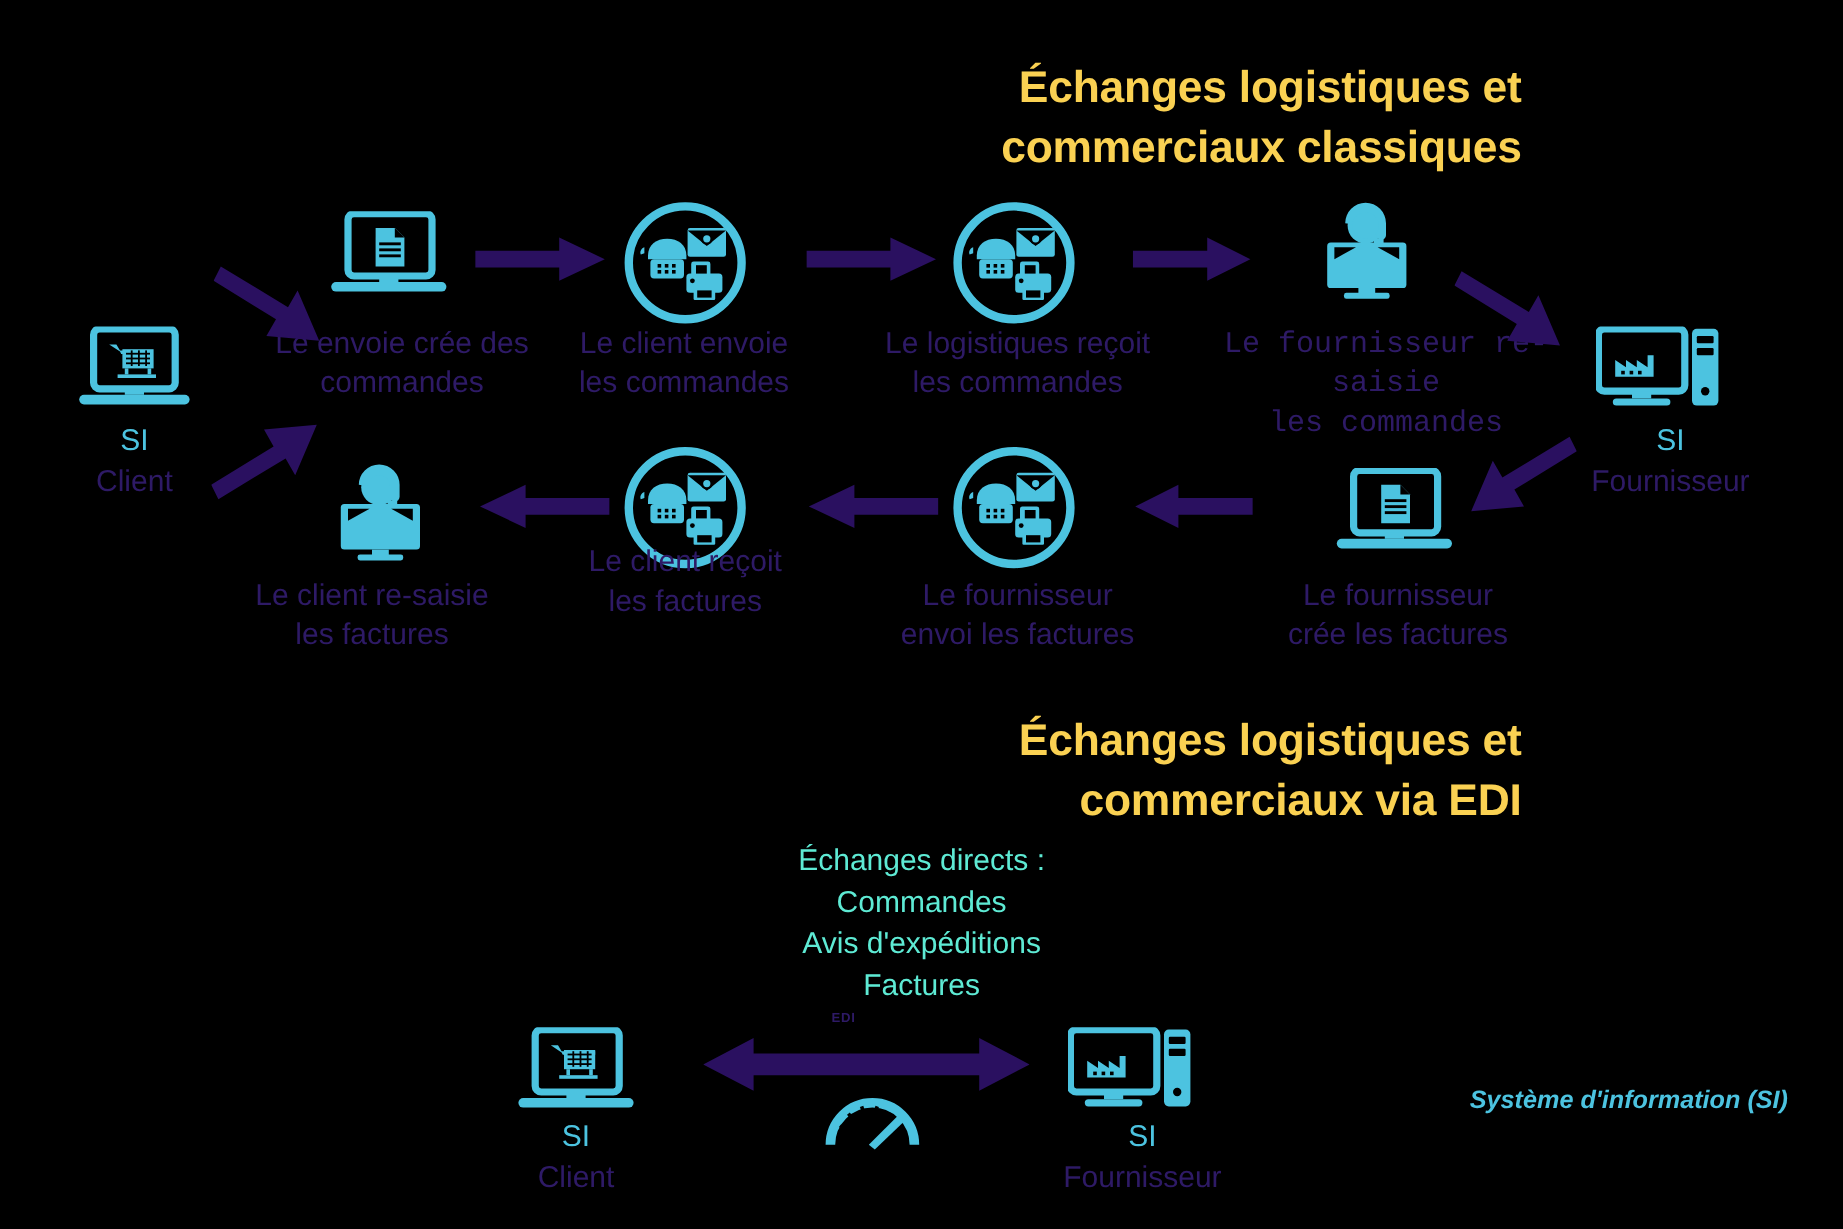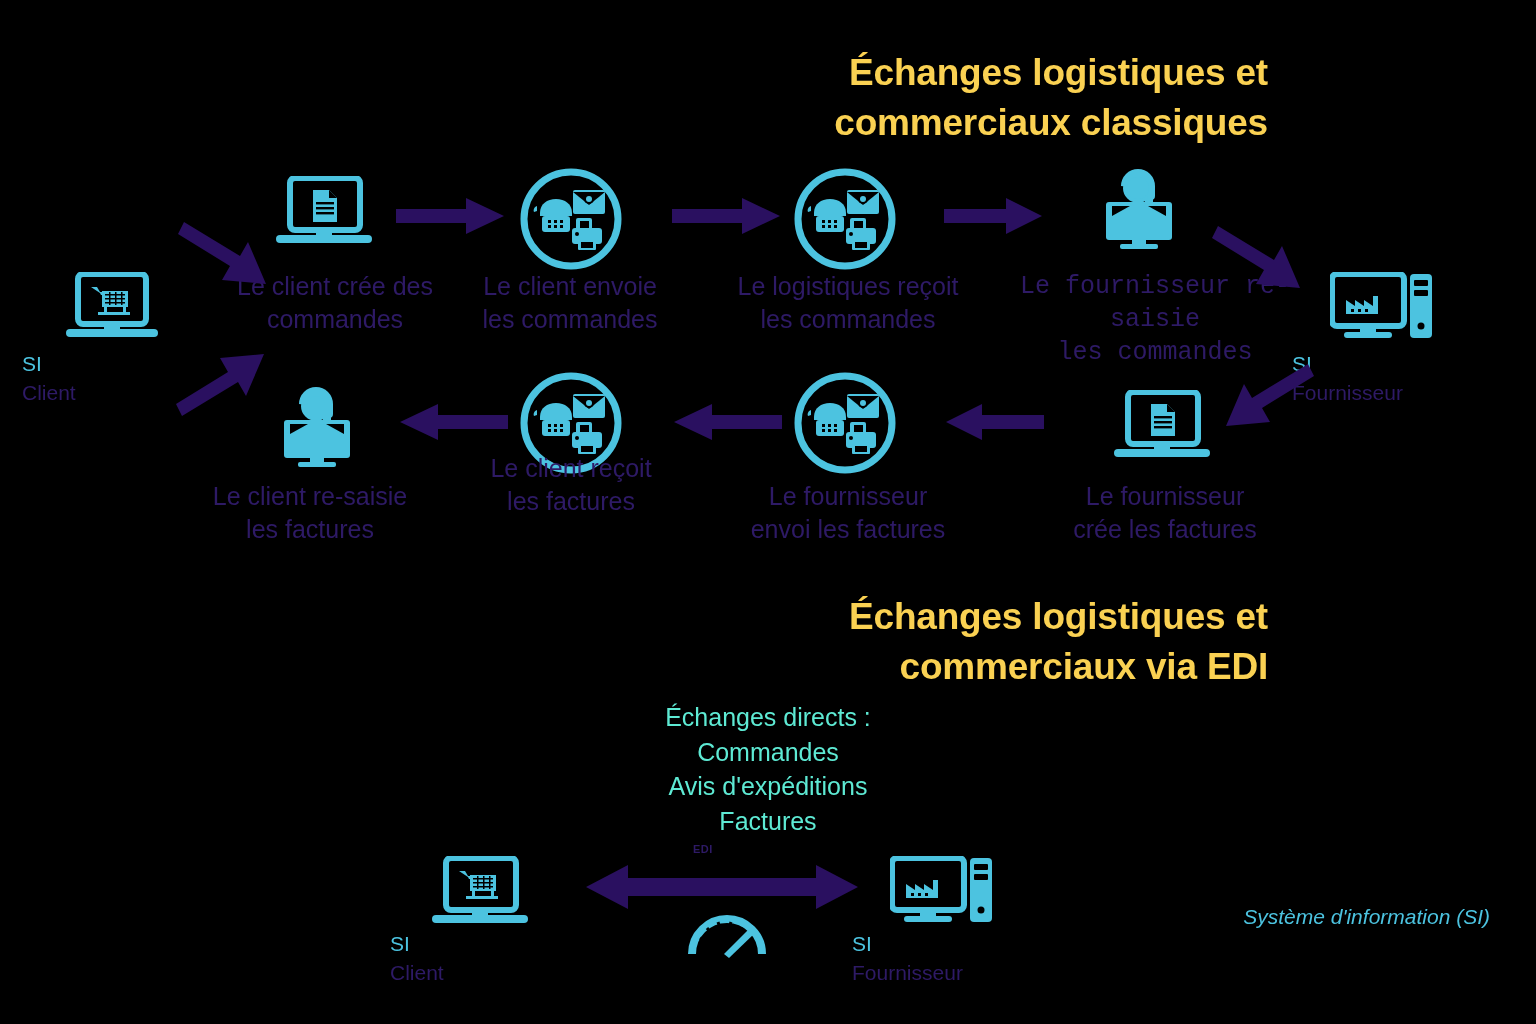--- a/index.html
+++ b/index.html
@@ -28,22 +28,22 @@
     position: absolute;
     text-align: center;
     color: #2E1A66;
     font-size: 25px;
     line-height: 1.32;
     white-space: pre-line;
   }
 
   .node-caption {
     position: absolute;
-    text-align: left;
-    font-size: 21px;
+    text-align: center;
+    font-size: 25px;
     line-height: 1.36;
   }
   .node-caption .si   { color: #4CC3E0; display: block; }
   .node-caption .name { color: #2E1A66; display: block; }
 
   .icon { position: absolute; }
   .icon svg { display: block; width: 100%; height: 100%; }
 
   .arrow { position: absolute; }
   .arrow svg { display: block; width: 100%; height: 100%; }
@@ -57,21 +57,21 @@
     line-height: 1.38;
     white-space: pre-line;
   }
 
   #legend {
     position: absolute;
     left: 1150px; top: 905px; width: 340px;
     text-align: right;
     color: #4CC3E0;
     font-style: italic;
-    font-weight: 400;
+    font-weight: 700;
     font-size: 21px;
   }
 
   #edi-tag {
     position: absolute;
     left: 693px; top: 843px; width: 60px;
     text-align: left;
     color: #2E1A66;
     font-size: 11px;
     font-weight: 700;
@@ -124,21 +124,21 @@
       <path d="M57 14 v8 h8 z" fill="#000"></path>
       <g fill="#000">
         <rect x="44" y="26" width="18" height="2.4"></rect>
         <rect x="44" y="31" width="18" height="2.4"></rect>
         <rect x="44" y="36" width="18" height="2.4"></rect>
       </g>
       <rect x="44" y="54" width="16" height="5" fill="#4CC3E0"></rect>
       <rect x="4" y="59" width="96" height="8" rx="4" fill="#4CC3E0"></rect>
     </svg>
   </div>
-  <div class="step-label" style="left:165px; top:270px; width:340px;">Le client crée des
+  <div class="step-label" style="left:165px; top:270px; width:340px;">Le envoie crée des
 commandes</div>
 
   <div class="arrow" style="left:396px; top:196px; width:110px; height:40px;">
     <svg viewBox="0 0 110 40">
       <path d="M0 13 h70 v-11 l38 18 l-38 18 v-11 h-70 z" fill="#2A1060"></path>
     </svg>
   </div>
 
   <div class="icon" style="left:518px; top:166px; width:106px; height:106px;">
     <svg viewBox="0 0 106 106">

